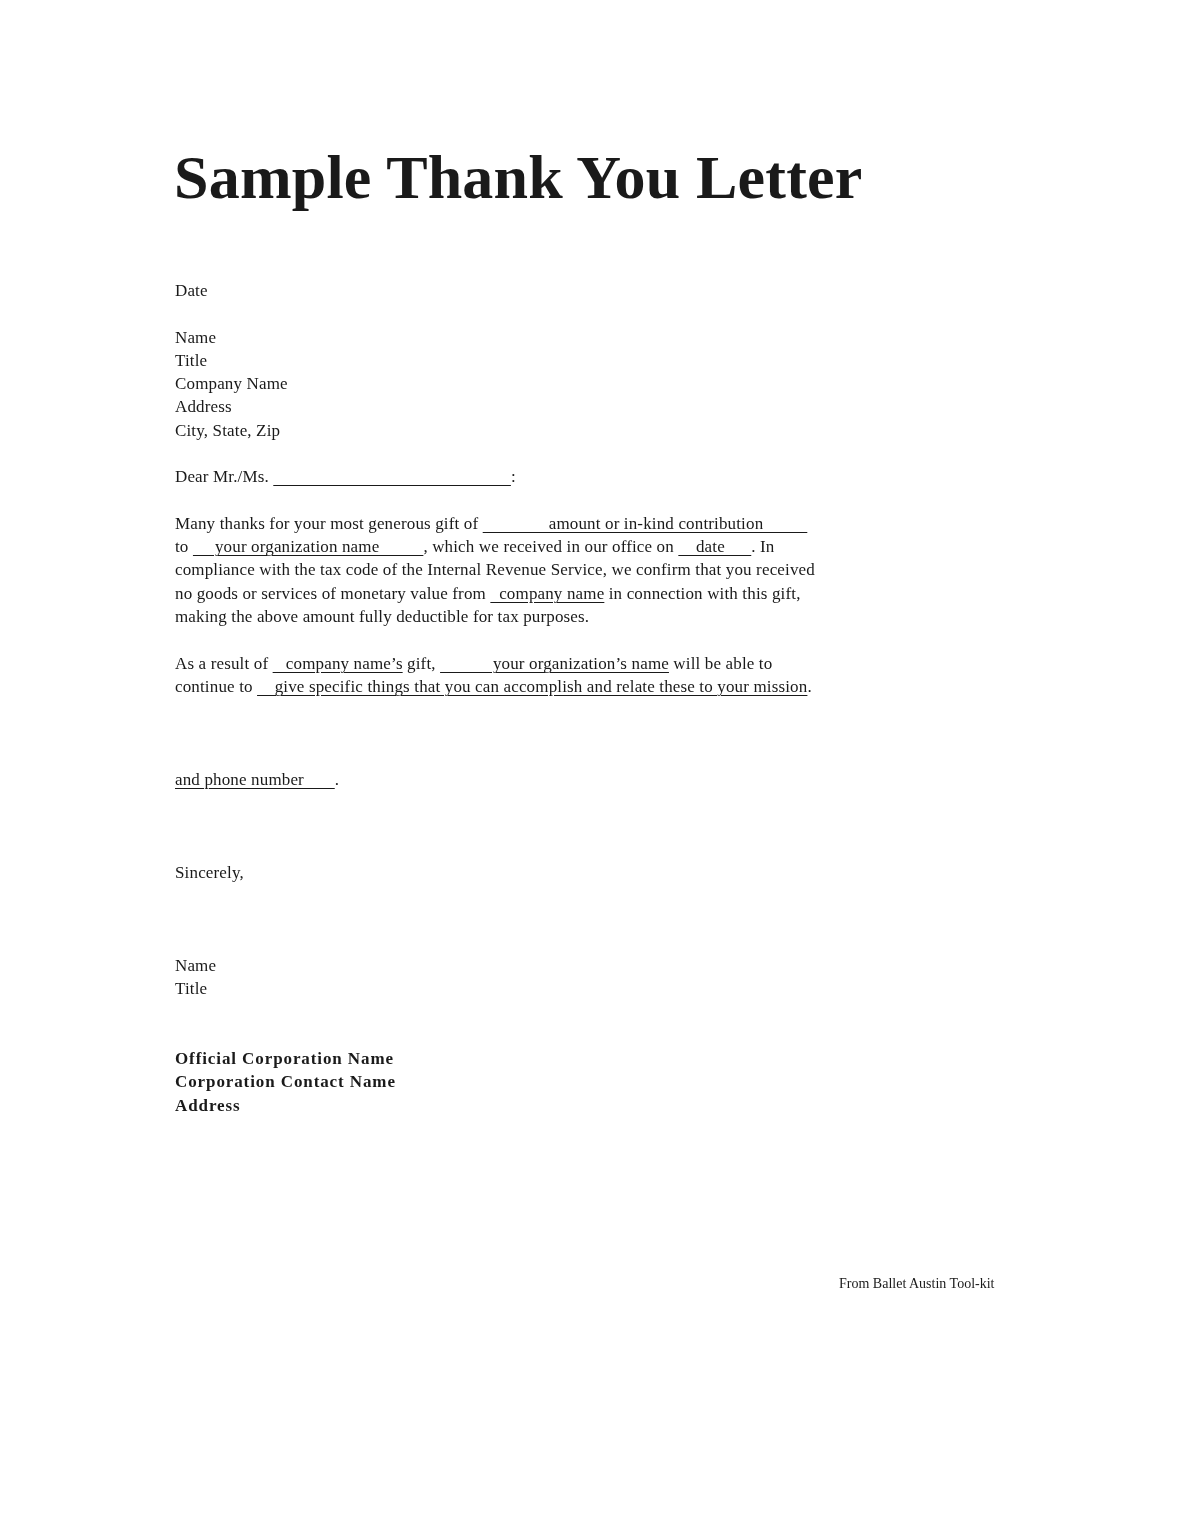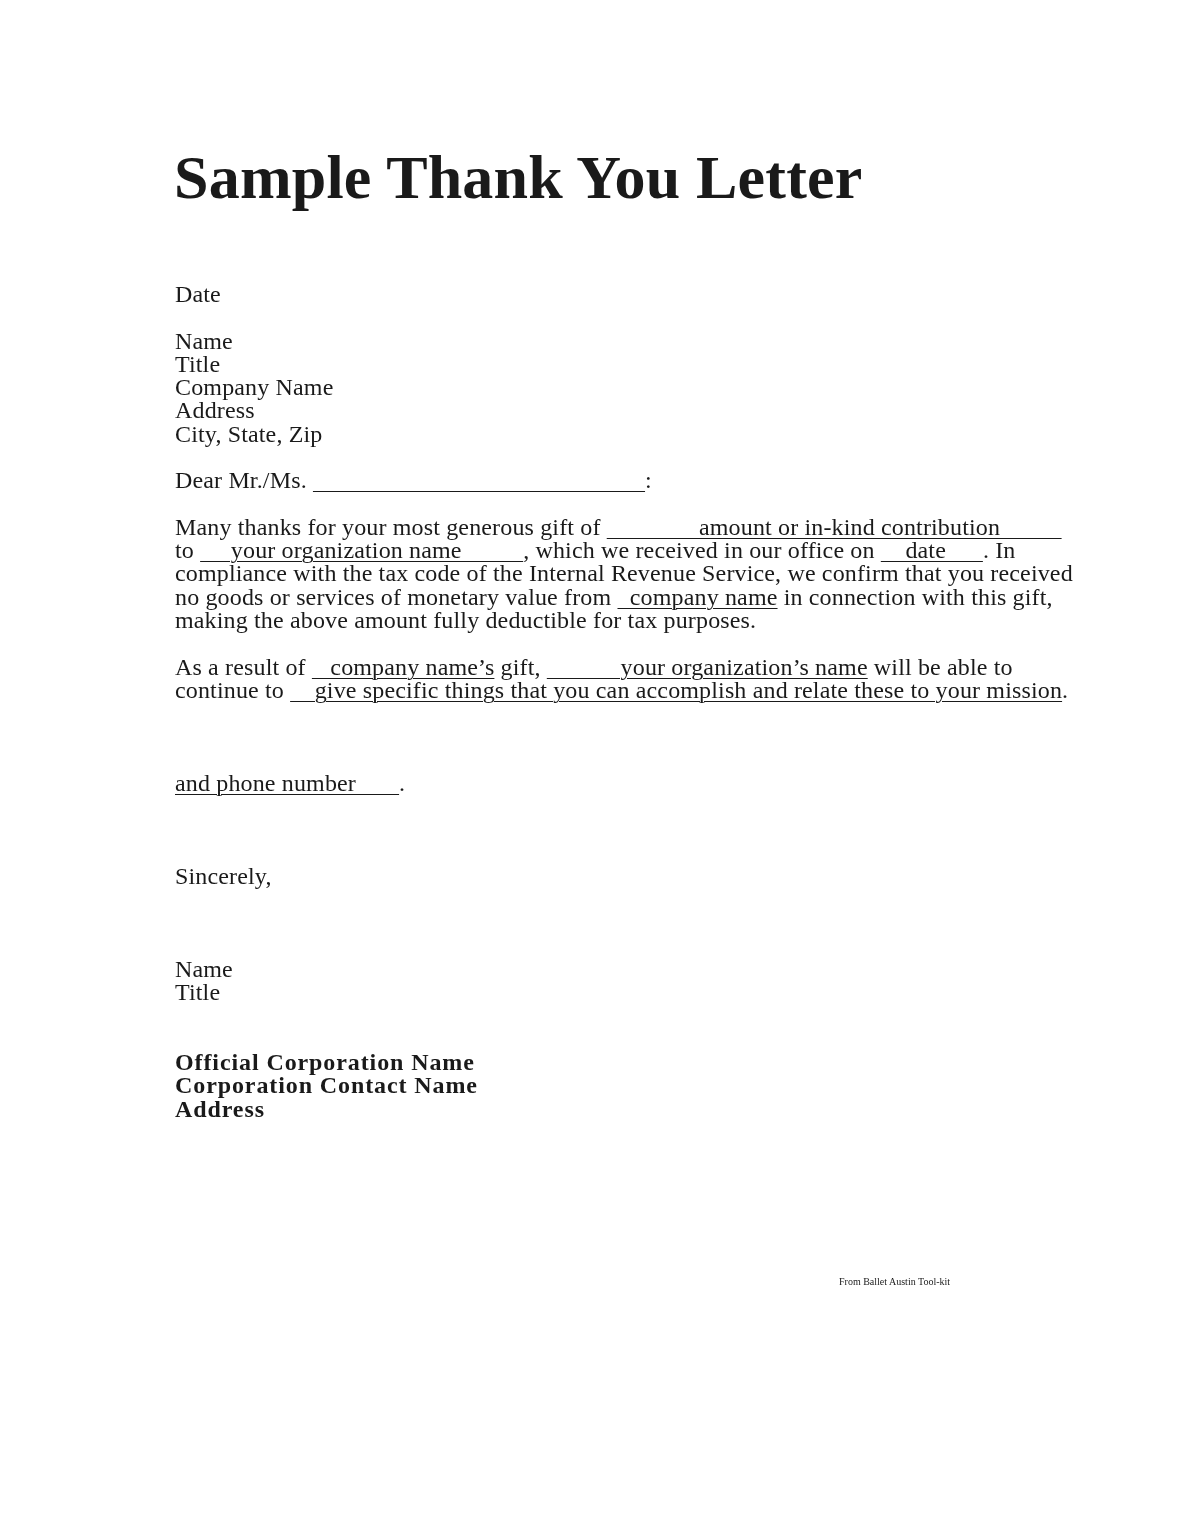--- a/index.html
+++ b/index.html
@@ -1,24 +1,24 @@
 <!DOCTYPE html>
 <html><head>
 <meta charset="utf-8">
 <style>
   html, body { margin: 0; padding: 0; background: #ffffff; }
   body { width: 1187px; height: 1536px; position: relative; overflow: hidden;
          font-family: "Liberation Serif", "DejaVu Serif", serif; color: #1a1a1a; }
   .page { position: absolute; left: 0; top: 0; width: 981px; height: 1536px; background: #fff; }
   .title { position: absolute; left: 174px; top: 142px; font-size: 62px; font-weight: bold;
            letter-spacing: 0.2px; white-space: nowrap; }
-  .line { position: absolute; left: 175px; font-size: 24px; white-space: nowrap; letter-spacing: 0.15px; }
+  .line { position: absolute; left: 175px; font-size: 17px; white-space: nowrap; letter-spacing: 0.15px; }
   .u { text-decoration: underline; text-underline-offset: 3px; text-decoration-thickness: 1px; white-space: pre; text-align: center; }
   .bold { font-weight: bold; letter-spacing: 0.9px; }
-  .foot { position: absolute; left: 839px; top: 1276px; font-size: 10px; white-space: nowrap; }
+  .foot { position: absolute; left: 839px; top: 1276px; font-size: 14px; white-space: nowrap; }
 </style>
 </head>
 <body>
 
 <div class="page">
   <div class="title">Sample Thank You Letter</div>
 
   <div class="line" style="top:281px">Date</div>
   <div class="line" style="top:328px">Name</div>
   <div class="line" style="top:351px">Title</div>

